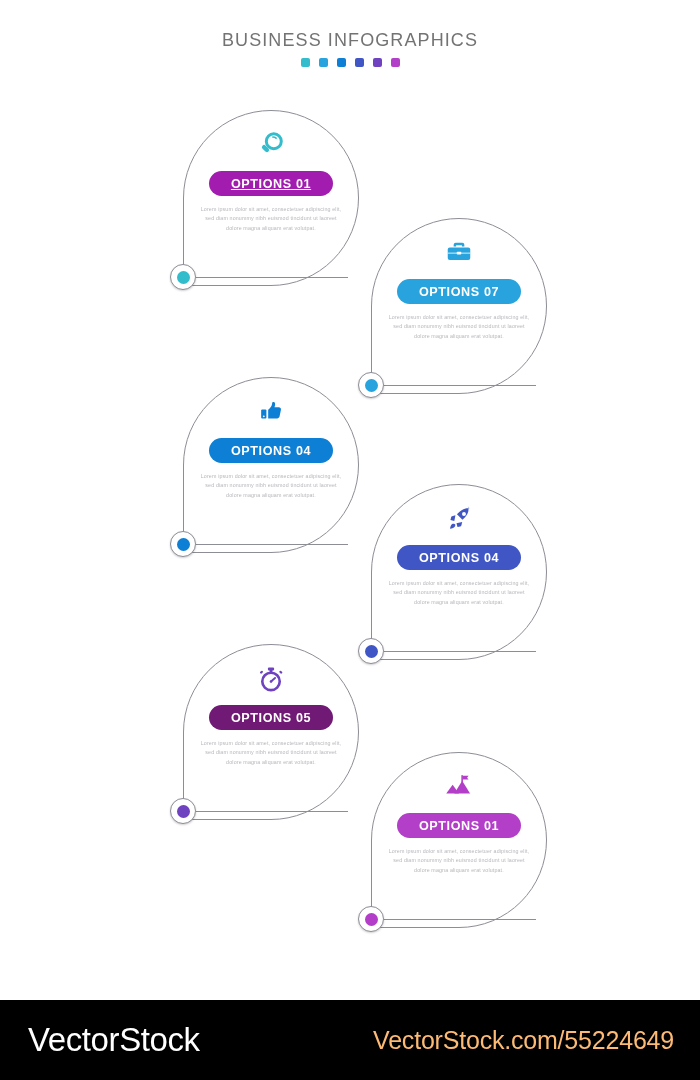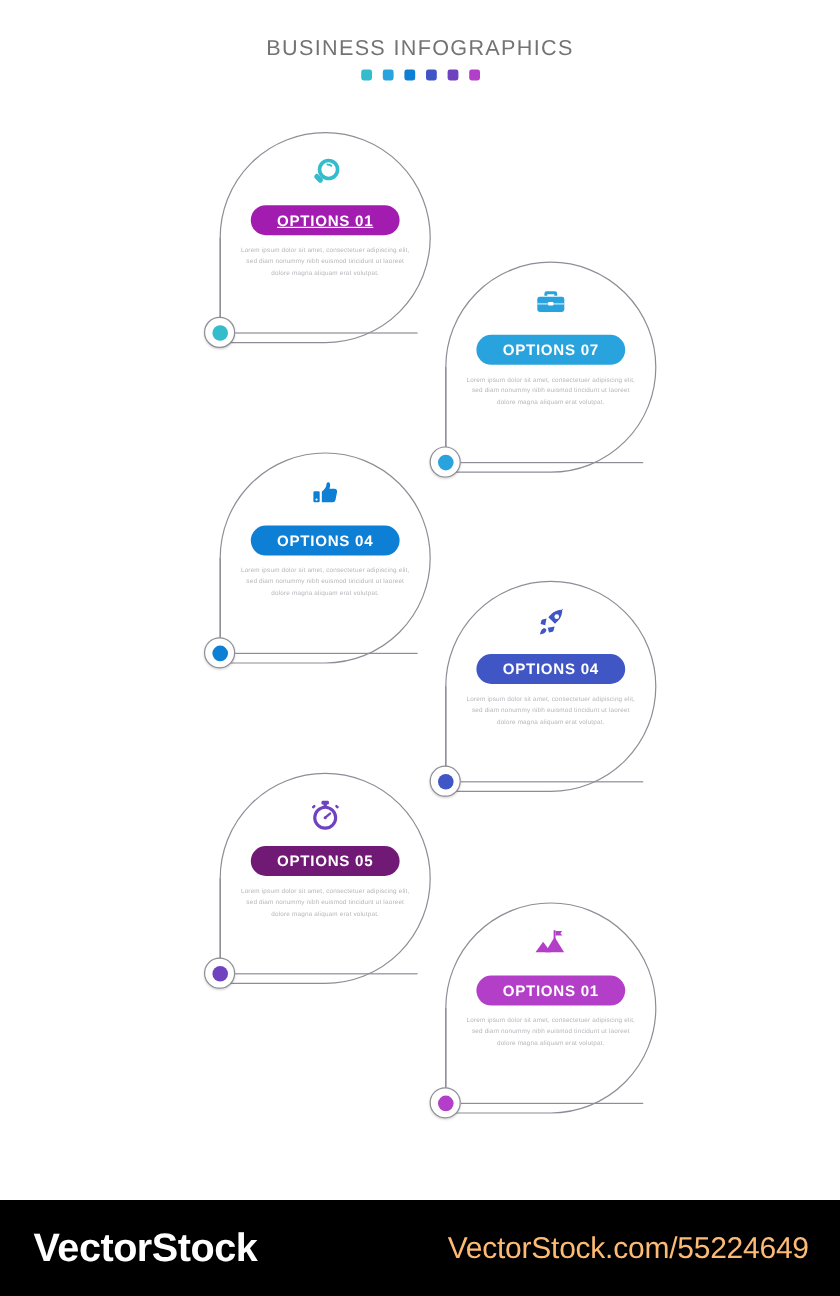--- a/index.html
+++ b/index.html
@@ -157,21 +157,21 @@
     height: 80px;
     background: #000000;
     display: flex;
     align-items: center;
   }
   #footer-logo {
     position: absolute;
     left: 28px;
     color: #ffffff;
     font-size: 33px;
-    font-weight: bold;
+    font-weight: normal;
     letter-spacing: -0.4px;
   }
   #footer-url {
     position: absolute;
     right: 26px;
     color: #fdba74;
     font-size: 25px;
     letter-spacing: -0.2px;
     margin-left: 20px;
   }

